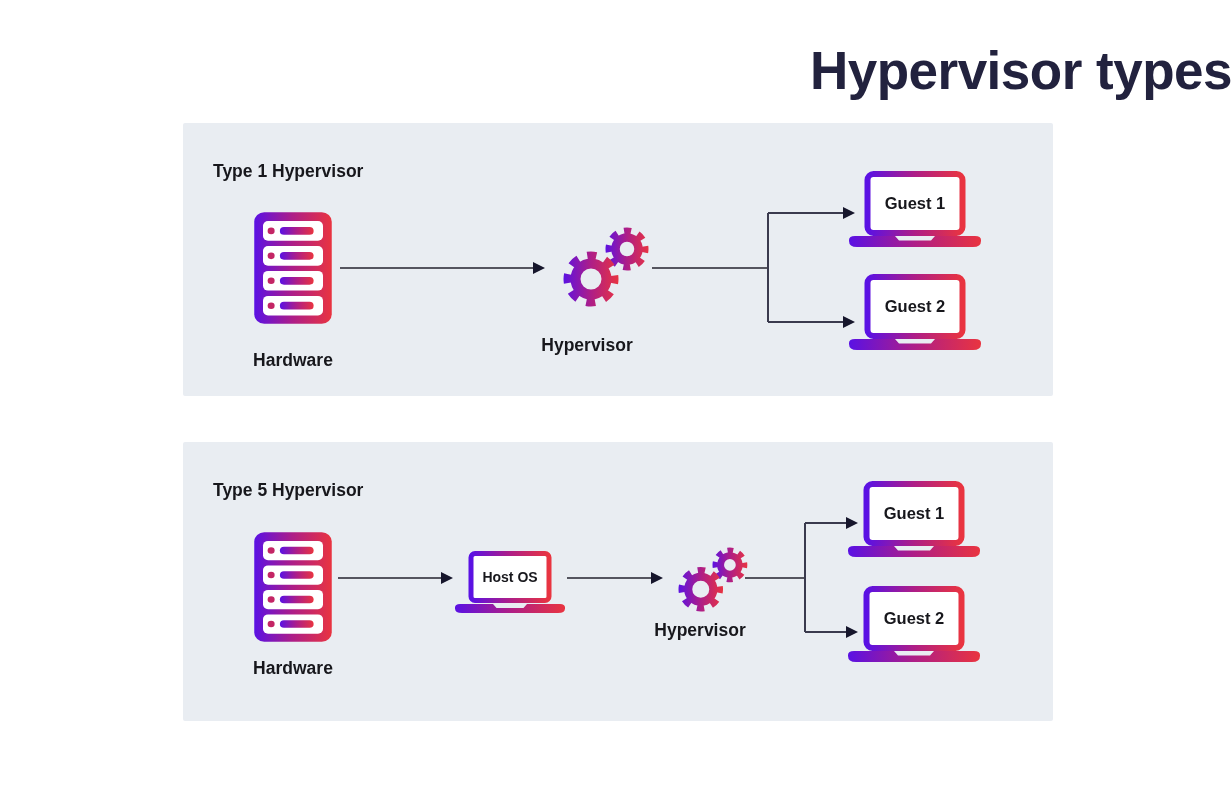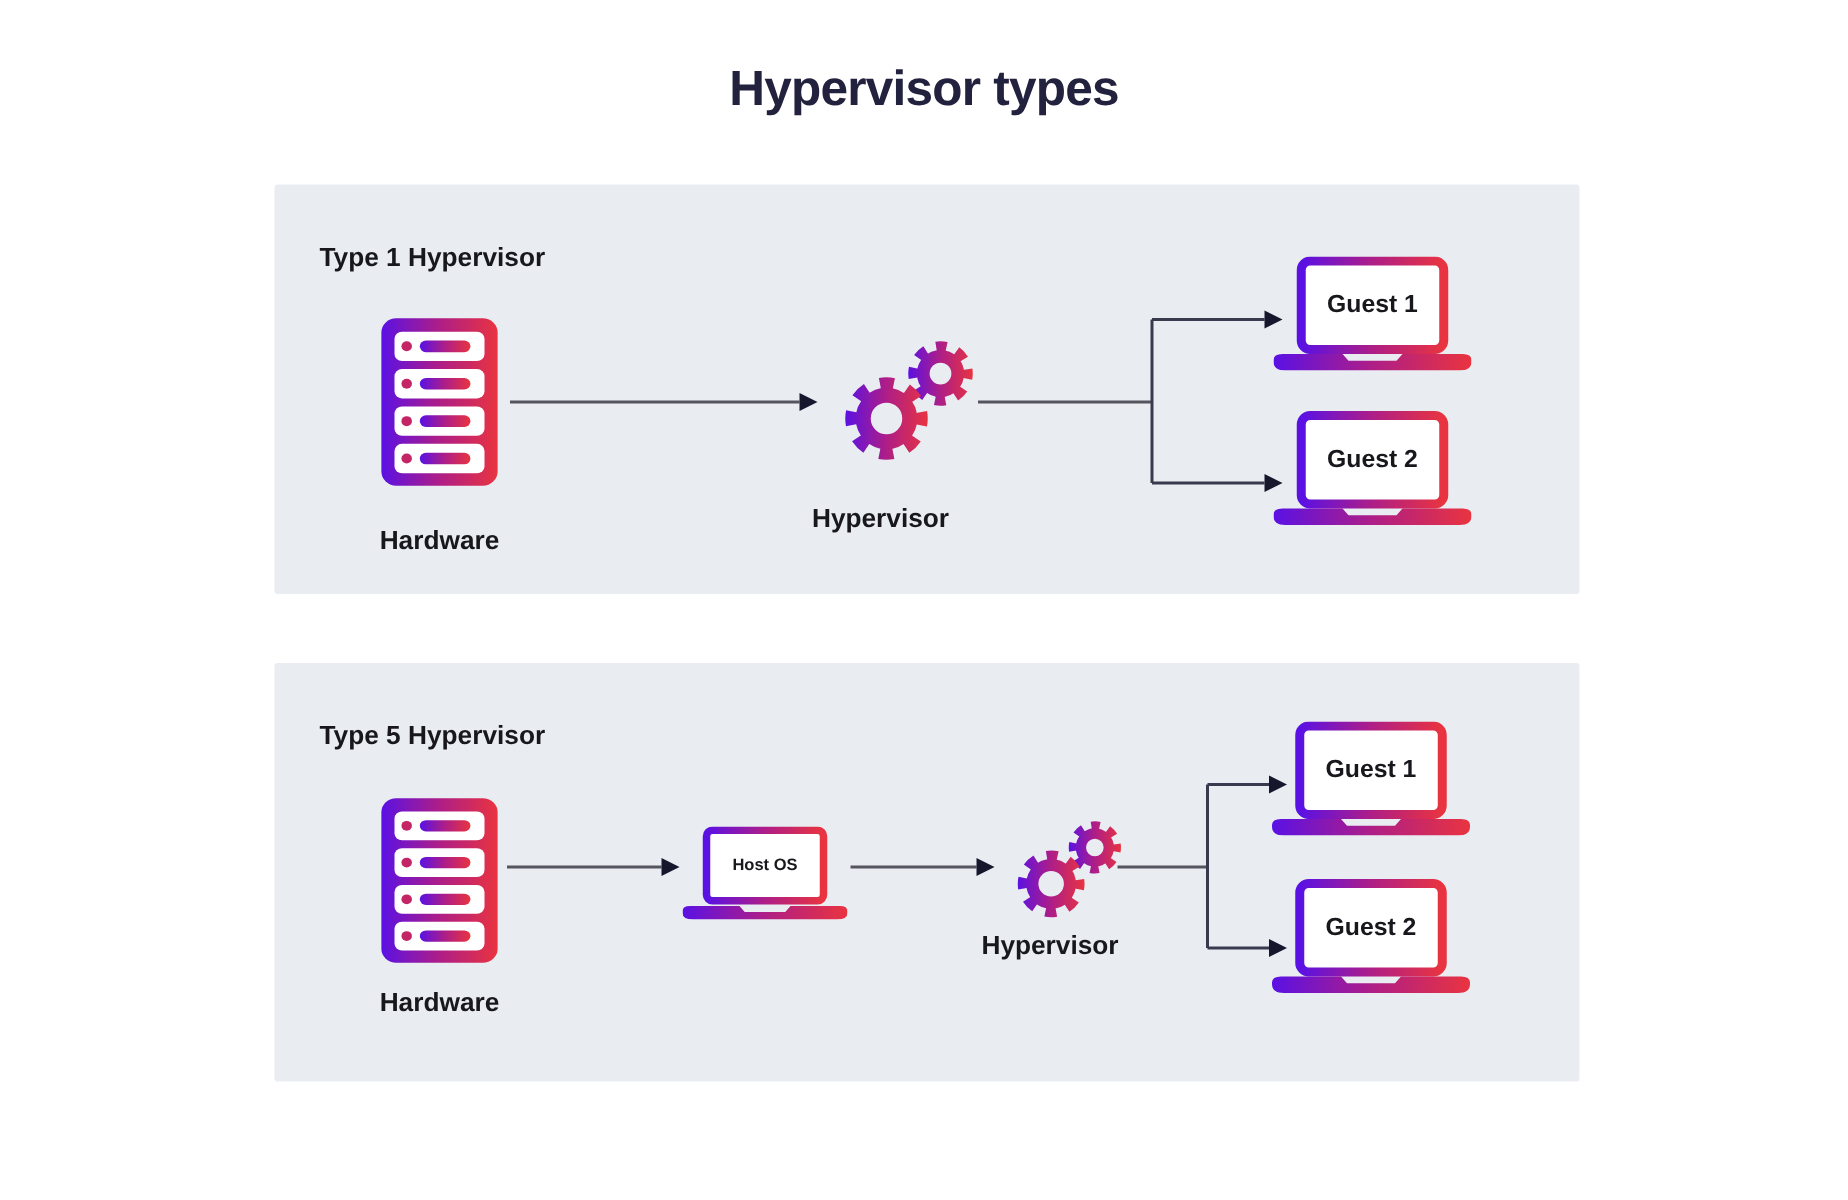--- a/index.html
+++ b/index.html
@@ -9,37 +9,37 @@
     --panel-bg:#e9edf2;
     --title-color:#22223e;
     --text-color:#17171c;
     --line-color:#55555f;
     --arrowhead-color:#16162c;
   }
   *{margin:0;padding:0;box-sizing:border-box;}
   html,body{width:1232px;height:800px;background:#ffffff;overflow:hidden;
     font-family:"Liberation Sans", sans-serif;}
   .stage{position:relative;width:1232px;height:800px;}
-  .title{position:absolute;left:0;top:40px;width:100%;text-align:center;
-    font-size:33px;font-weight:800;letter-spacing:-0.5px;color:var(--title-color);}
+  .title{position:absolute;left:0;top:40px;width:100%;text-align:right;
+    font-size:53px;font-weight:800;letter-spacing:-0.5px;color:var(--title-color);}
   .panel{position:absolute;left:183px;width:870px;background:var(--panel-bg);border-radius:2px;}
   .panel-1{top:123px;height:273px;}
   .panel-2{top:442px;height:279px;}
   .panel-label{position:absolute;left:30px;top:38px;font-size:17.5px;font-weight:700;color:var(--text-color);}
   .node-label{position:absolute;font-size:17.5px;font-weight:700;color:var(--text-color);text-align:center;}
   .abs{position:absolute;}
   .connector-svg{position:absolute;left:0;top:0;}
   .laptop{position:absolute;width:132px;height:55px;}
   .laptop .screen-label{position:absolute;left:18px;top:3px;width:96px;height:59px;
     display:flex;align-items:center;justify-content:center;
     font-size:16.5px;font-weight:700;color:var(--text-color);}
   .laptop-sm{position:absolute;width:110px;height:62px;}
   .laptop-sm .screen-label{position:absolute;left:16px;top:2px;width:78px;height:48px;
     display:flex;align-items:center;justify-content:center;
-    font-size:11px;font-weight:700;color:var(--text-color);}
+    font-size:14px;font-weight:700;color:var(--text-color);}
   svg{display:block;}
   .line{stroke:var(--line-color);stroke-width:2;fill:none;}
   .bracket{stroke:#3a3a4e;stroke-width:2;fill:none;}
   .ah{fill:var(--arrowhead-color);}
   .gs1{stop-color:var(--grad-start);}
   .gs2{stop-color:var(--grad-mid);}
   .gs3{stop-color:var(--grad-end);}
 </style>
 </head>
 <body>

